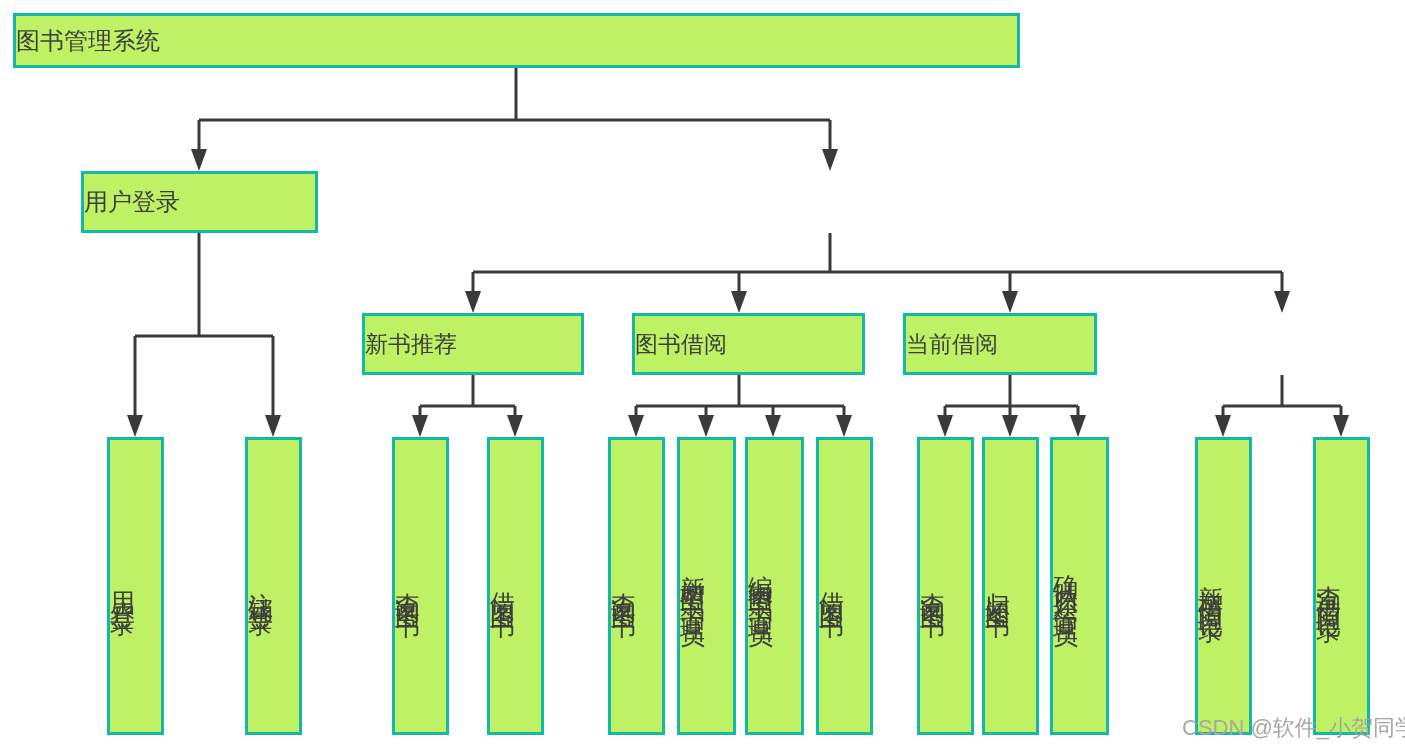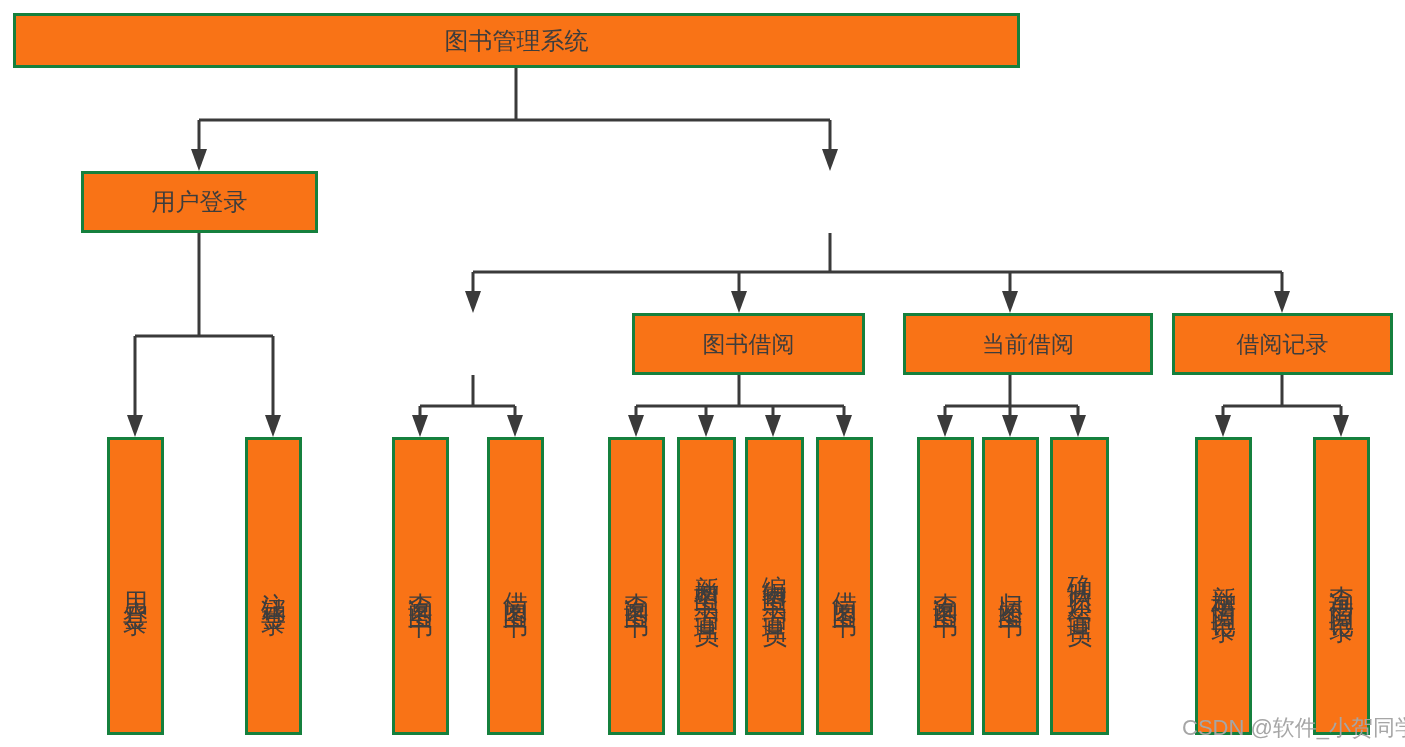--- a/index.html
+++ b/index.html
@@ -6,26 +6,26 @@
   .canvas {
     position:relative;
     width:1405px; height:747px;
     background:#ffffff;
     font-family:"Liberation Sans", sans-serif;
     color:#3d3d3d;
     overflow:hidden;
   }
   .node {
     position:absolute;
-    background:#f97316;
-    border:3px solid #15803d;
+    background:#bef264;
+    border:3px solid #14b8a6;
     box-sizing:border-box;
     display:flex;
     align-items:center;
-    justify-content:center;
+    justify-content:flex-start;
     z-index:2;
   }
   .root-node { left:13px; top:13px; width:1007px; height:55px; font-size:24px; }
   .l2-node   { top:171px; width:237px; height:62px; font-size:24px; }
   .l3-node   { top:313px; height:62px; font-size:23px; }
   .leaf-node { top:437px; width:57px; height:298px; font-size:25px; }
   .vlabel {
     writing-mode:vertical-rl;
     text-orientation:mixed;
     letter-spacing:7px;
@@ -88,28 +88,28 @@
   </svg>
 
   <div class="node root-node">
     <span>图书管理系统</span>
   </div>
 
   <div class="node l2-node" style="left:81px">
     <span>用户登录</span>
   </div>
 
+  <div class="node l3-node" style="left:362px;width:222px">
+    <span>新书推荐</span>
+  </div>
   <div class="node l3-node" style="left:632px;width:233px">
     <span>图书借阅</span>
   </div>
-  <div class="node l3-node" style="left:903px;width:250px">
+  <div class="node l3-node" style="left:903px;width:194px">
     <span>当前借阅</span>
-  </div>
-  <div class="node l3-node" style="left:1172px;width:221px">
-    <span>借阅记录</span>
   </div>
 
   <div class="node leaf-node" style="left:107px">
     <span class="vlabel">用户登录</span>
   </div>
   <div class="node leaf-node" style="left:245px">
     <span class="vlabel">注销登录</span>
   </div>
 
   <div class="node leaf-node" style="left:392px">

